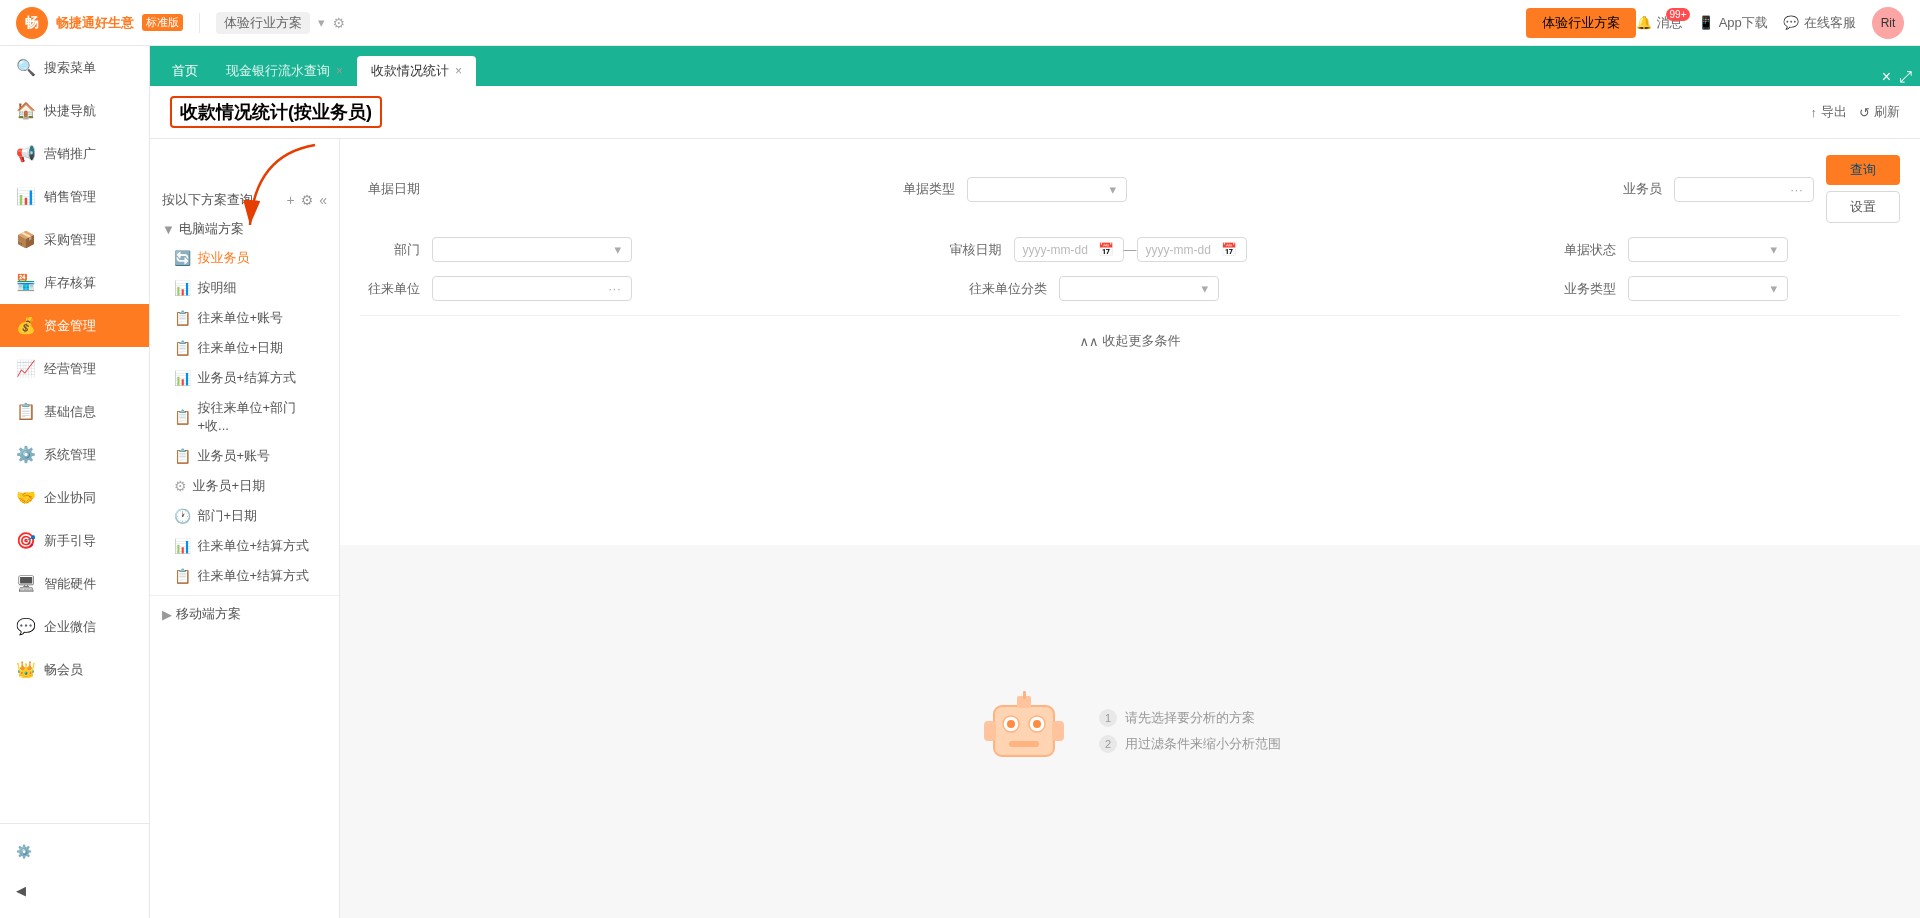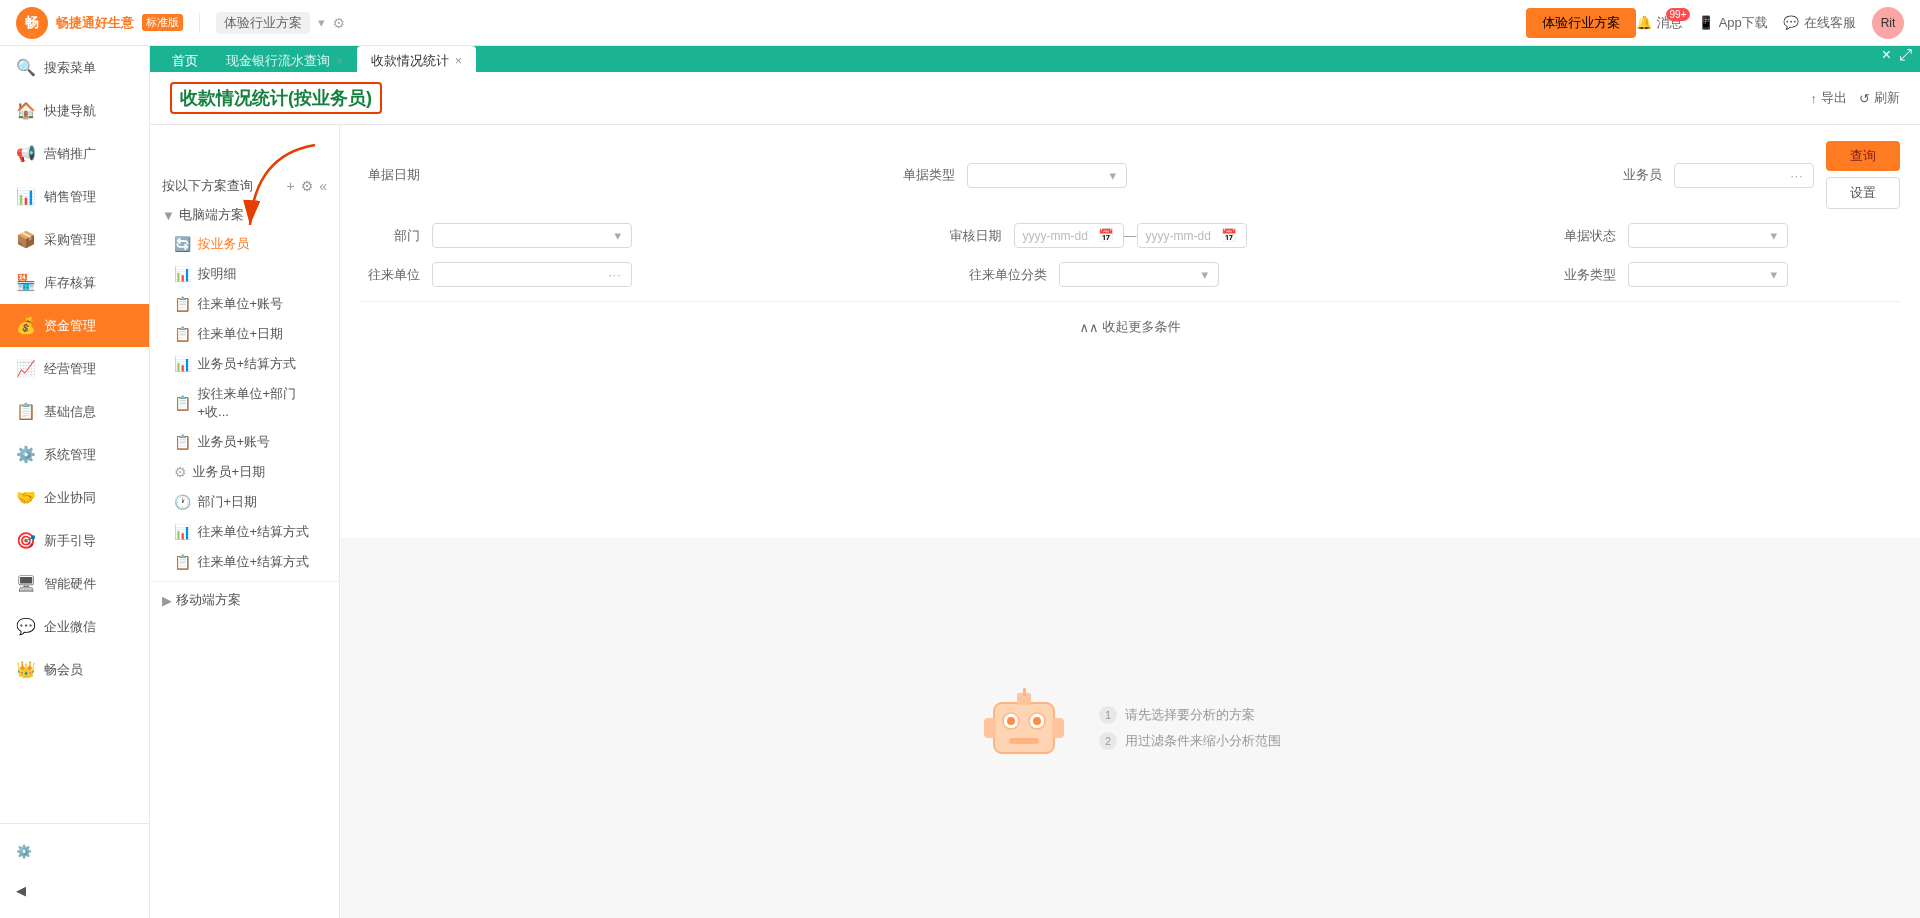--- a/index.html
+++ b/index.html
@@ -80,22 +80,22 @@
       display: flex;
       flex-direction: column;
       overflow: hidden;
       background: #f0f2f5;
     }
 
     
     .tab-bar {
       background: #1ab394;
       display: flex;
-      align-items: flex-start;
-      height: 26px;
+      align-items: flex-end;
+      height: 40px;
       padding: 0 8px;
     }
     .tab-item {
       display: flex; align-items: center; gap: 6px;
       padding: 6px 14px; cursor: pointer;
       color: rgba(255,255,255,0.85); font-size: 13px;
       border-radius: 4px 4px 0 0;
     }
     .tab-item.active {
       background: #fff; color: #333;
@@ -109,21 +109,21 @@
 
     
     .page-header {
       background: #fff;
       padding: 10px 20px;
       display: flex;
       align-items: center;
       border-bottom: 1px solid #e8e8e8;
     }
     .page-title {
-      font-size: 18px; font-weight: bold; color: #15803d;
+      font-size: 18px; font-weight: bold; color: #000000;
       border: 2px solid #e63e00; padding: 2px 8px; border-radius: 4px;
     }
     .page-header-actions { margin-left: auto; display: flex; gap: 12px; }
     .header-action-btn {
       display: flex; align-items: center; gap: 4px;
       color: #666; cursor: pointer; font-size: 13px; background: none; border: none;
     }
 
     
     .content {
@@ -219,21 +219,21 @@
 
     .collapse-btn {
       display: flex; align-items: center; gap: 4px;
       color: #666; font-size: 13px; cursor: pointer;
       background: none; border: none; margin: 0 auto;
       padding: 8px;
     }
 
     
     .query-btn {
-      background: #ff7b22; color: #7f1d1d; border: none;
+      background: #ff7b22; color: #0c4a6e; border: none;
       border-radius: 4px; padding: 6px 24px; cursor: pointer;
       font-size: 13px;
     }
     .set-btn {
       background: #fff; color: #555; border: 1px solid #d9d9d9;
       border-radius: 4px; padding: 6px 20px; cursor: pointer;
       font-size: 13px;
     }
     .btn-group { display: flex; flex-direction: column; gap: 6px; }
 

